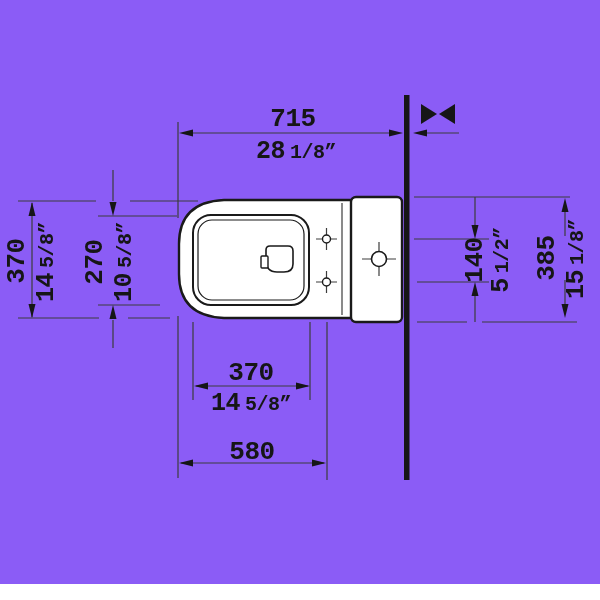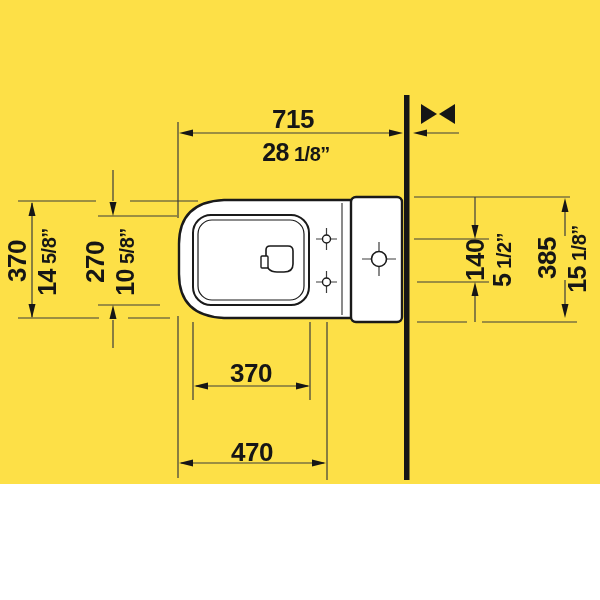--- a/index.html
+++ b/index.html
@@ -1,17 +1,17 @@
 <!DOCTYPE html>
 <html><head>
 <meta charset="utf-8">
 <style>
   html,body{margin:0;padding:0;background:#ffffff;}
-  #canvas{position:relative;width:600px;height:484px;background:#fde047;overflow:hidden;
-          font-family:Liberation Sans, sans-serif;}
+  #canvas{position:relative;width:600px;height:584px;background:#8b5cf6;overflow:hidden;
+          font-family:Liberation Mono, monospace;}
   #drawing{position:absolute;left:0;top:0;}
   .lbl{position:absolute;width:140px;height:30px;line-height:30px;text-align:center;
        color:#161616;font-weight:bold;white-space:nowrap;}
   .metric{font-size:26px;letter-spacing:-0.5px;}
   .imp .i{font-size:25px;letter-spacing:-0.5px;}
   .imp .f{font-size:20px;margin-left:5px;letter-spacing:-0.5px;}
   .rot{transform:rotate(-90deg);transform-origin:center center;}
   .thin{stroke:#3c3c3c;stroke-width:1.2;fill:none;}
   .body-line{stroke:#1a1a1a;fill:#ffffff;}
   .arrow{fill:#161616;stroke:none;}
@@ -130,16 +130,19 @@
   <div class="lbl imp rot" style="left:432px;top:245px;">
     <span class="i">5</span><span class="f">1/2”</span>
   </div>
 
   <div class="lbl metric rot" style="left:477px;top:243px;">385</div>
   <div class="lbl imp rot" style="left:507px;top:244px;">
     <span class="i">15</span><span class="f">1/8”</span>
   </div>
 
   <div class="lbl metric" style="left:181px;top:358px;">370</div>
+  <div class="lbl imp" style="left:181px;top:389px;">
+    <span class="i">14</span><span class="f">5/8”</span>
+  </div>
 
-  <div class="lbl metric" style="left:182px;top:437px;">470</div>
+  <div class="lbl metric" style="left:182px;top:437px;">580</div>
 
 </div>
 
 </body></html>

